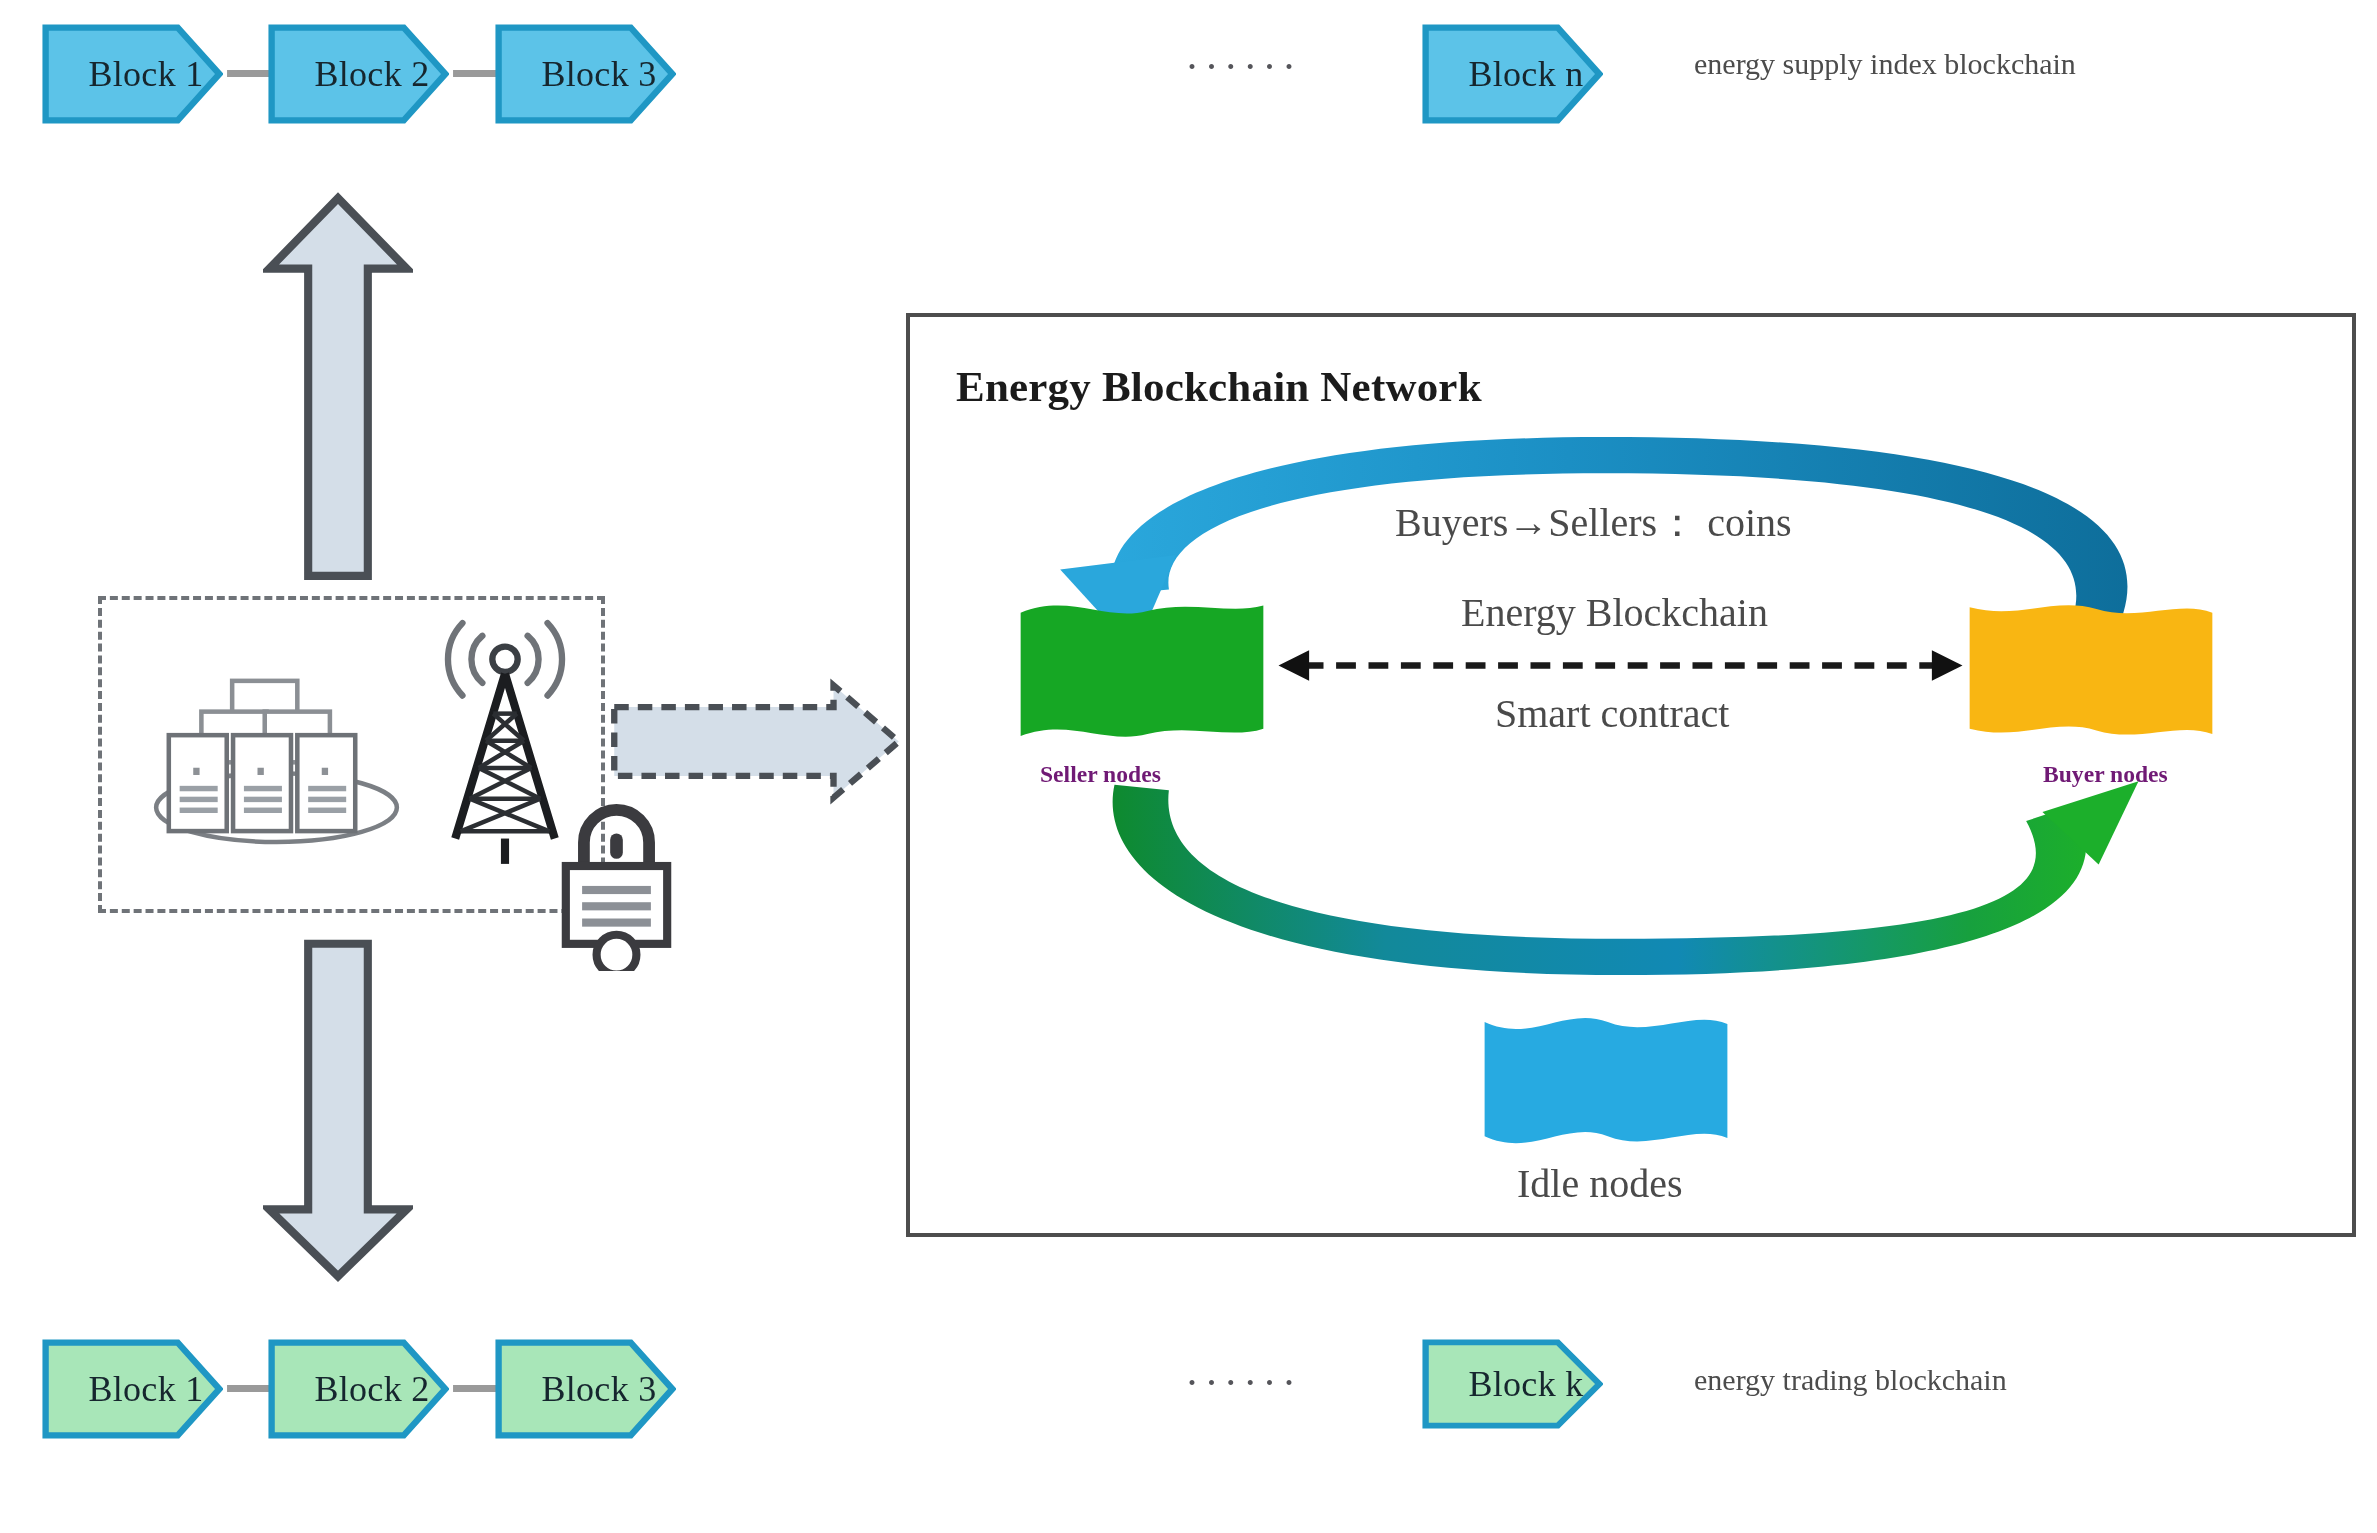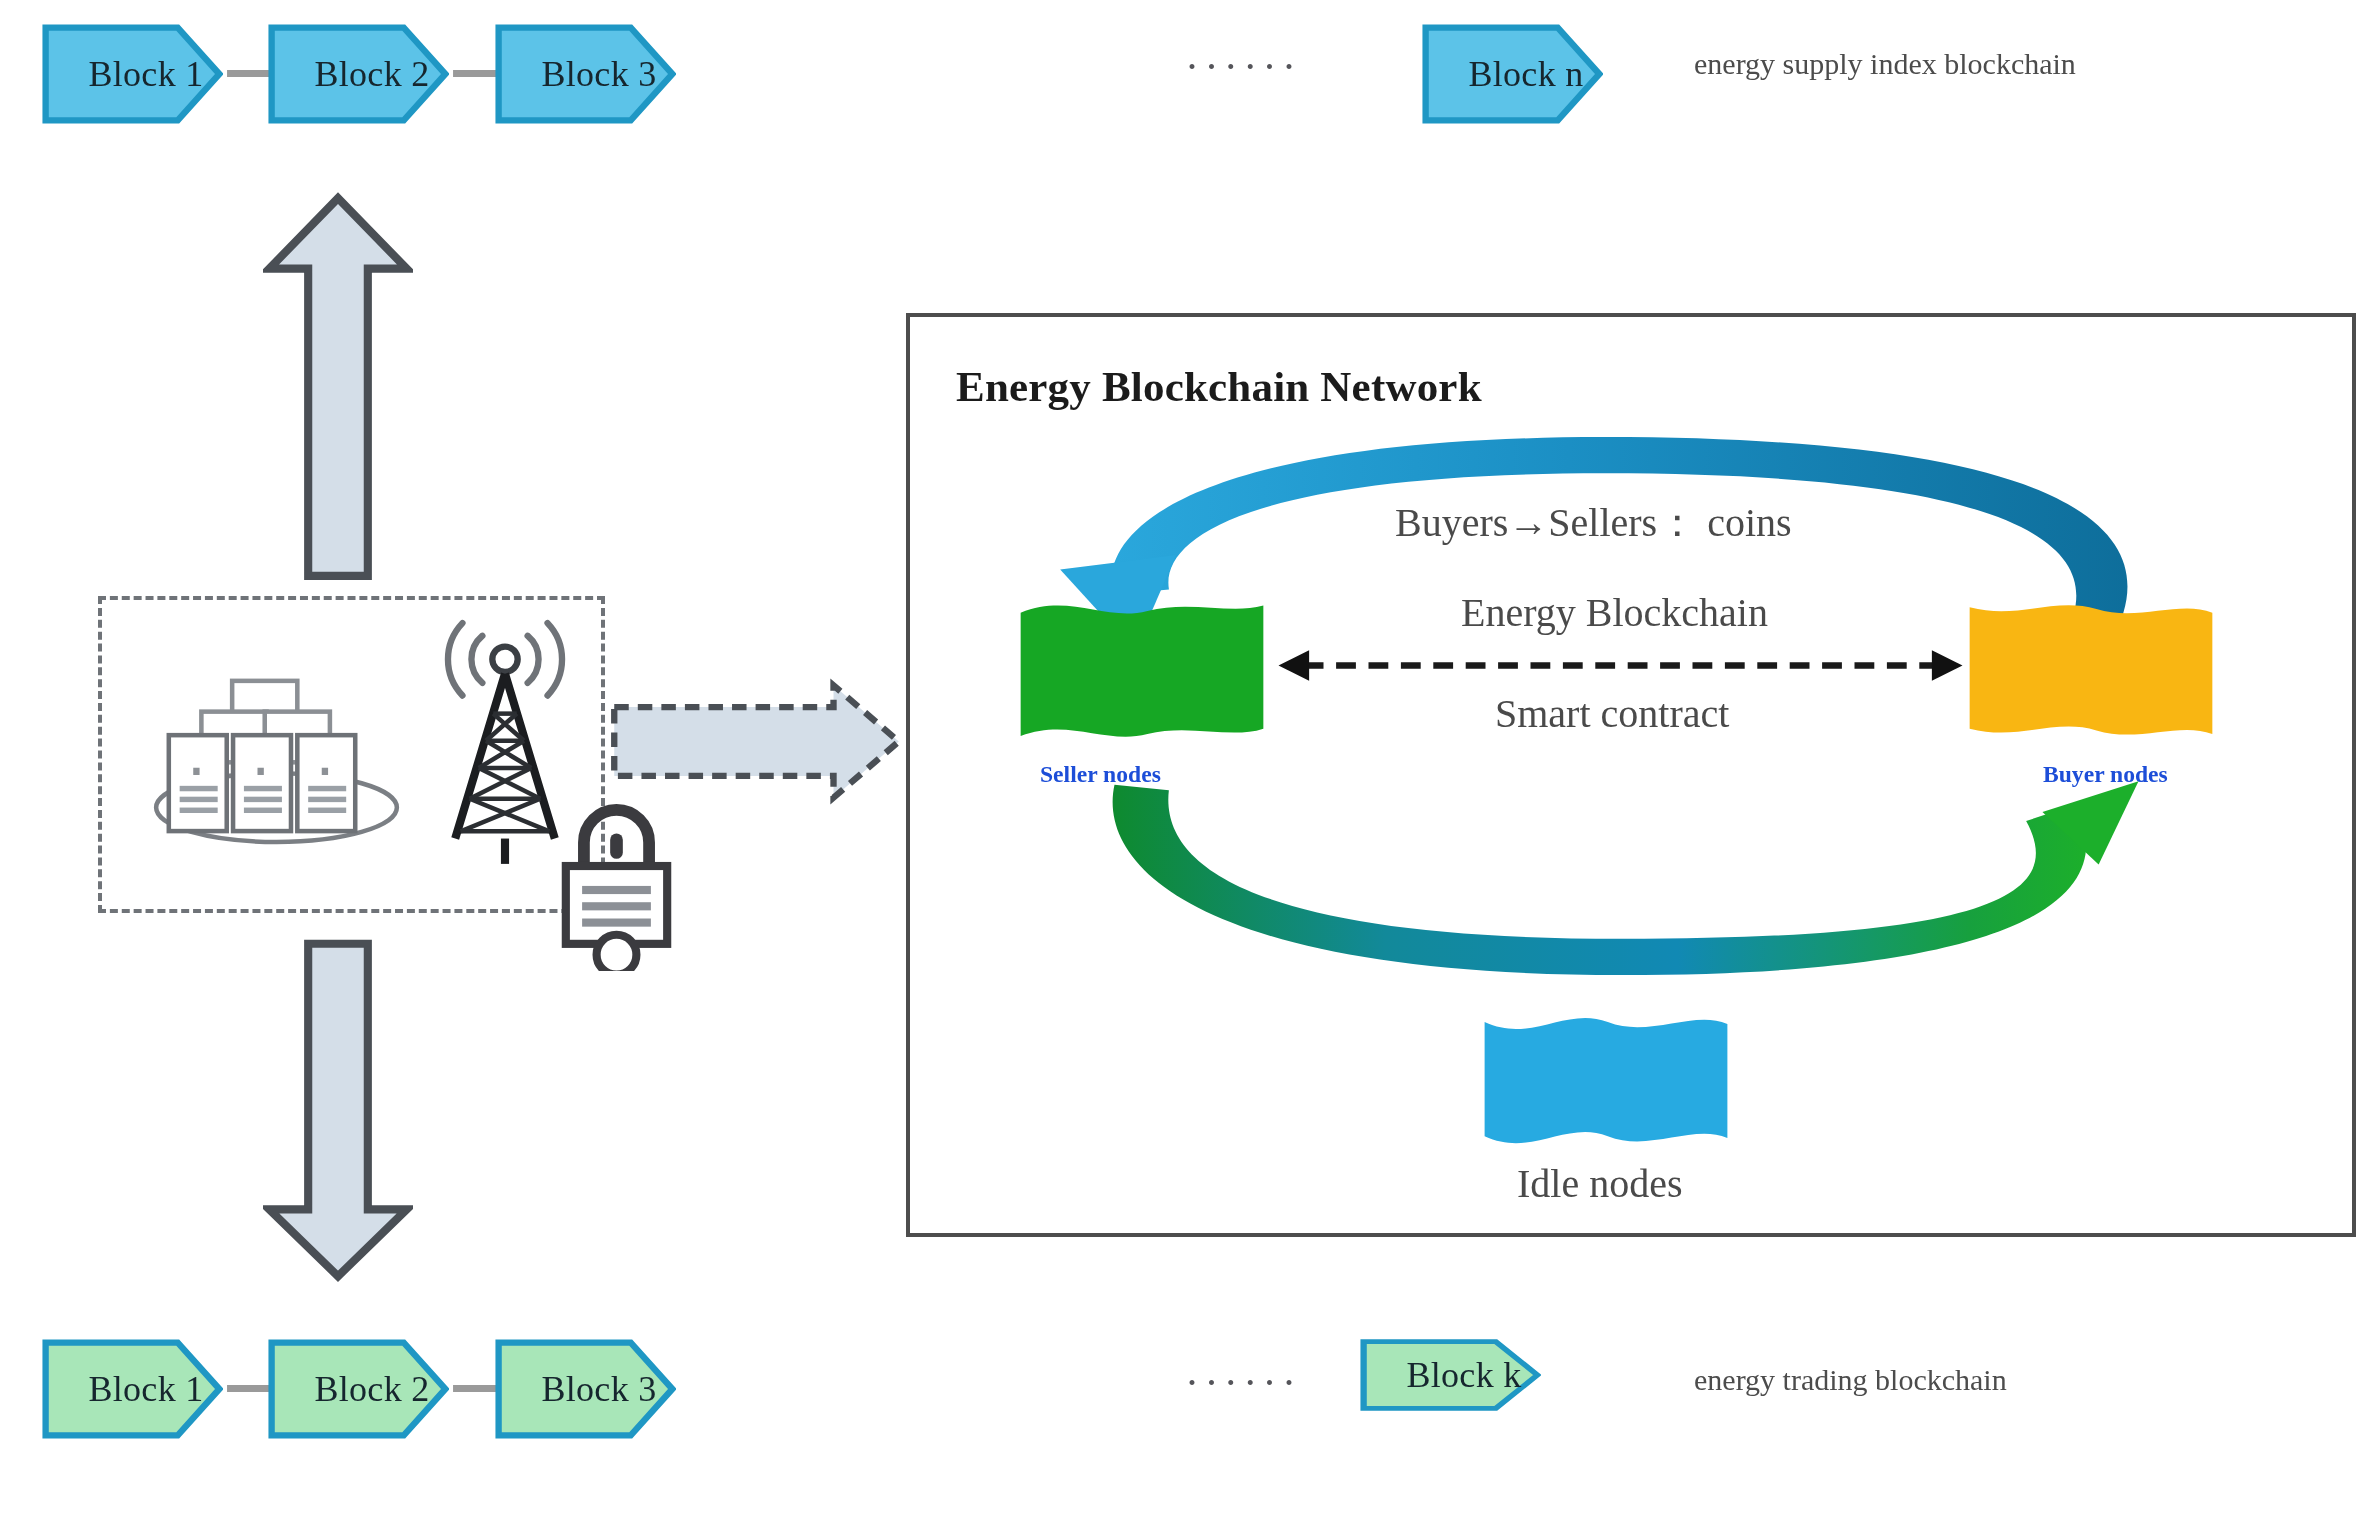--- a/index.html
+++ b/index.html
@@ -93,21 +93,21 @@
     position: absolute;
     font-size: 40px;
     color: #4a4a4a;
     white-space: nowrap;
     font-family: "Liberation Serif", "DejaVu Serif", serif;
   }
 
   .node-caption {
     position: absolute;
     font-size: 23.6px;
-    color: #1d4ed8;
+    color: #701a75;
     white-space: nowrap;
     font-weight: bold;
     font-family: "Liberation Serif", "DejaVu Serif", serif;
   }
   .idle-caption {
     position: absolute;
     font-size: 40px;
     color: #4a4a4a;
     white-space: nowrap;
     font-family: "Liberation Serif", "DejaVu Serif", serif;
@@ -354,21 +354,21 @@
 
   <div class="block" style="left:495px; top:1339px; width:181px; height:100px;">
     <svg class="shape" viewBox="0 0 200 110" preserveAspectRatio="none">
       <polygon points="4,4 150,4 196,55 150,106 4,106" fill="#A8E6B8" stroke="#1f97c4" stroke-width="7"></polygon>
     </svg>
     <span class="blabel">Block 3</span>
   </div>
 
   <div class="dots" style="left:1185px; top:1359px;">······</div>
 
-  <div class="block" style="left:1360px; top:1339px; width:181px; height:72px;">
+  <div class="block" style="left:1422px; top:1339px; width:181px; height:90px;">
     <svg class="shape" viewBox="0 0 200 110" preserveAspectRatio="none">
       <polygon points="4,4 150,4 196,55 150,106 4,106" fill="#A8E6B8" stroke="#1f97c4" stroke-width="7"></polygon>
     </svg>
     <span class="blabel">Block k</span>
   </div>
 
   <div class="chain-label" style="left:1694px; top:1363px;">energy trading blockchain</div>
 
 </div>
 

